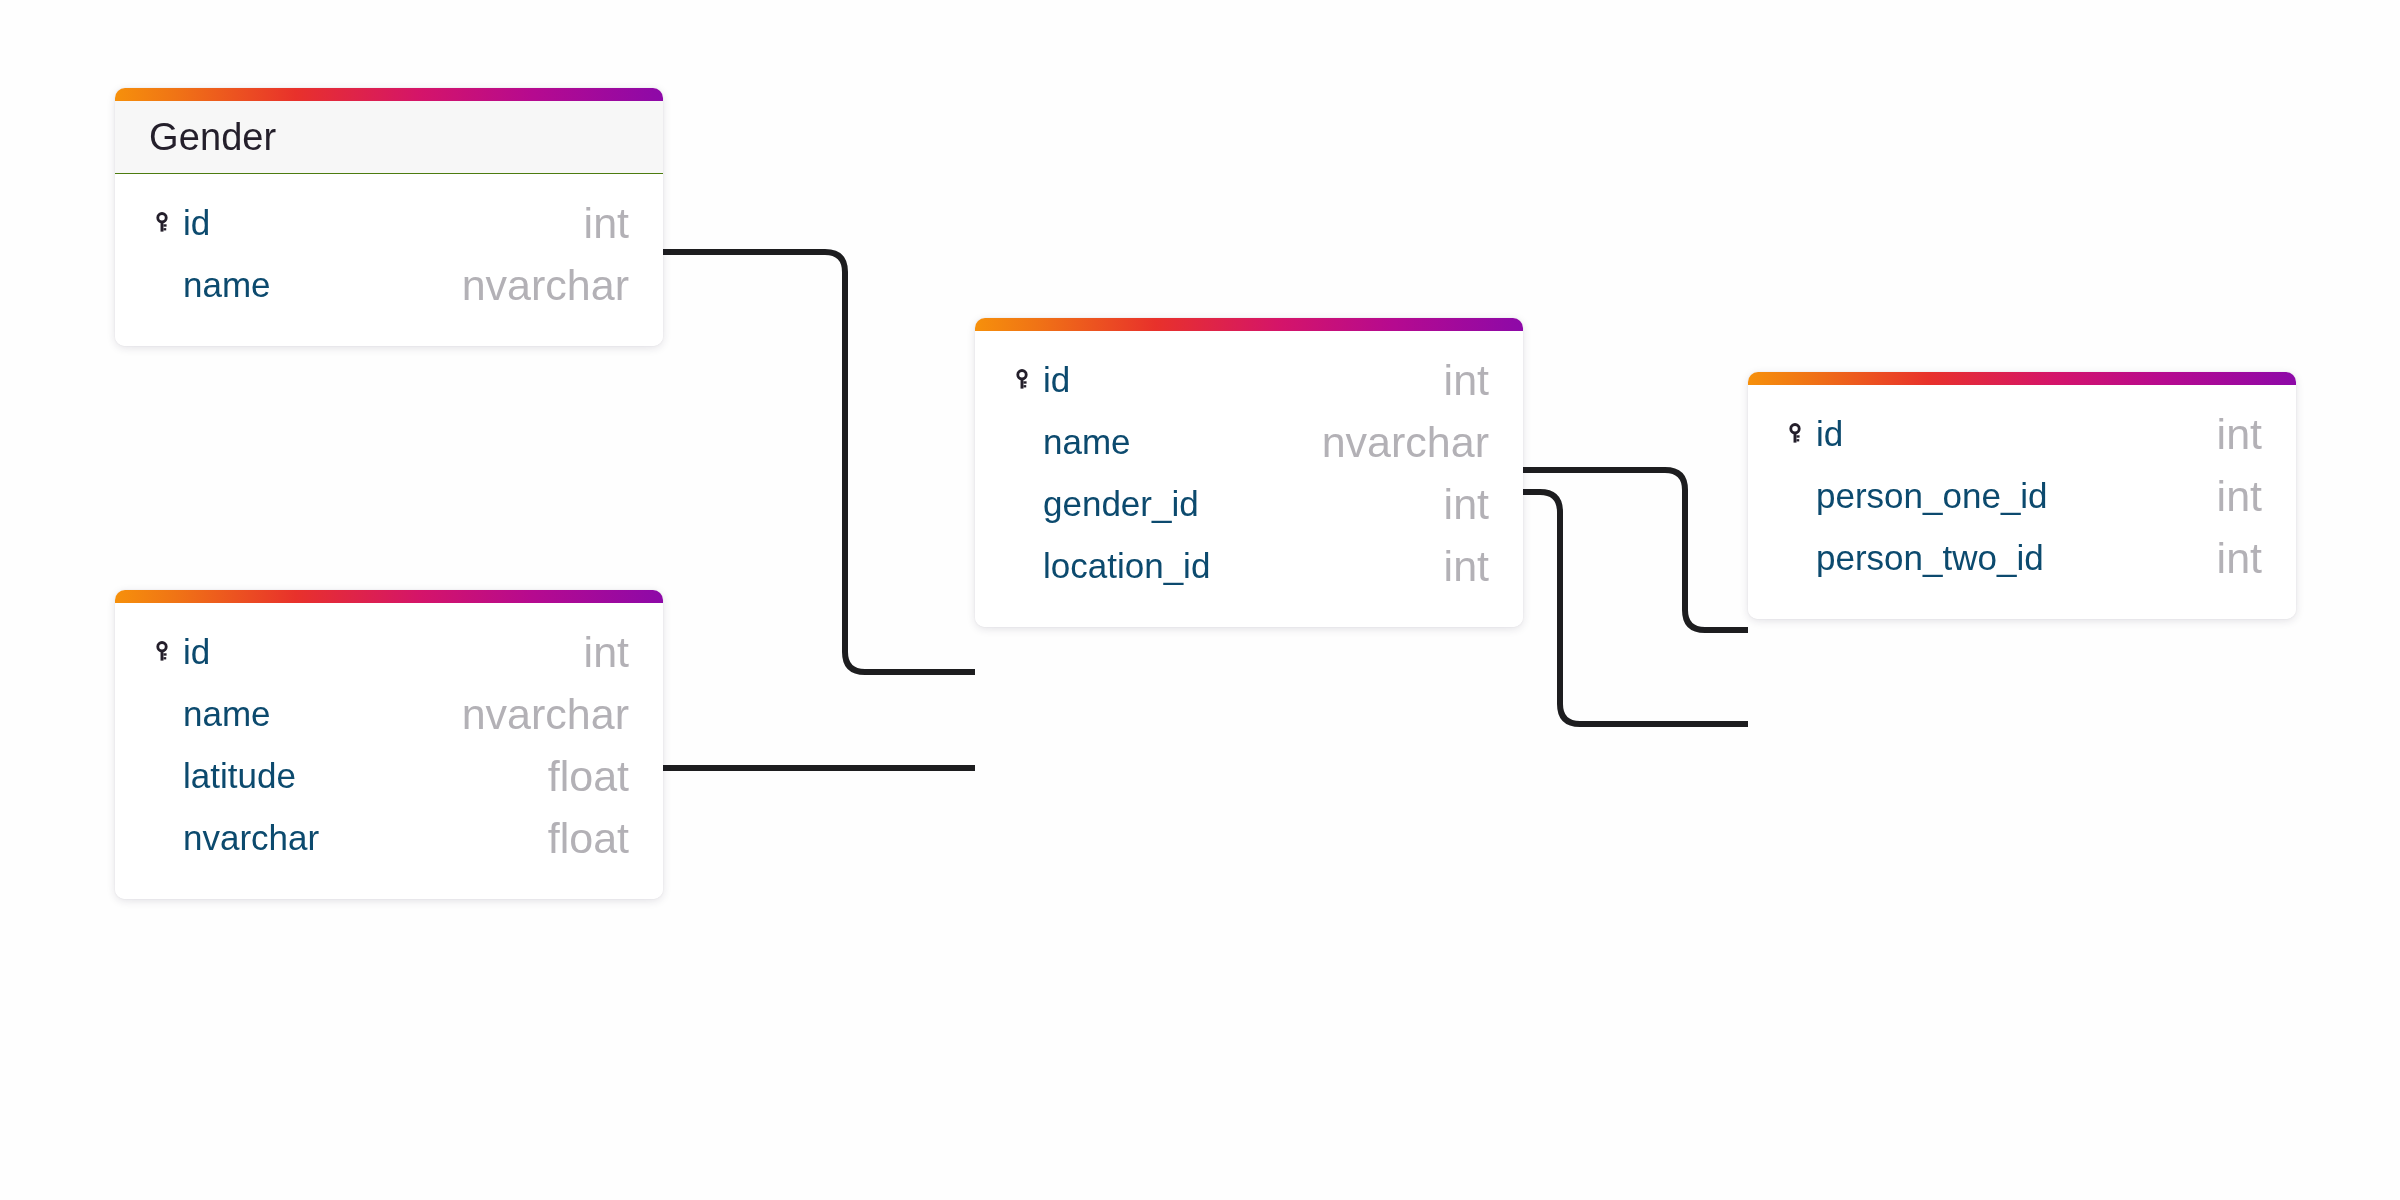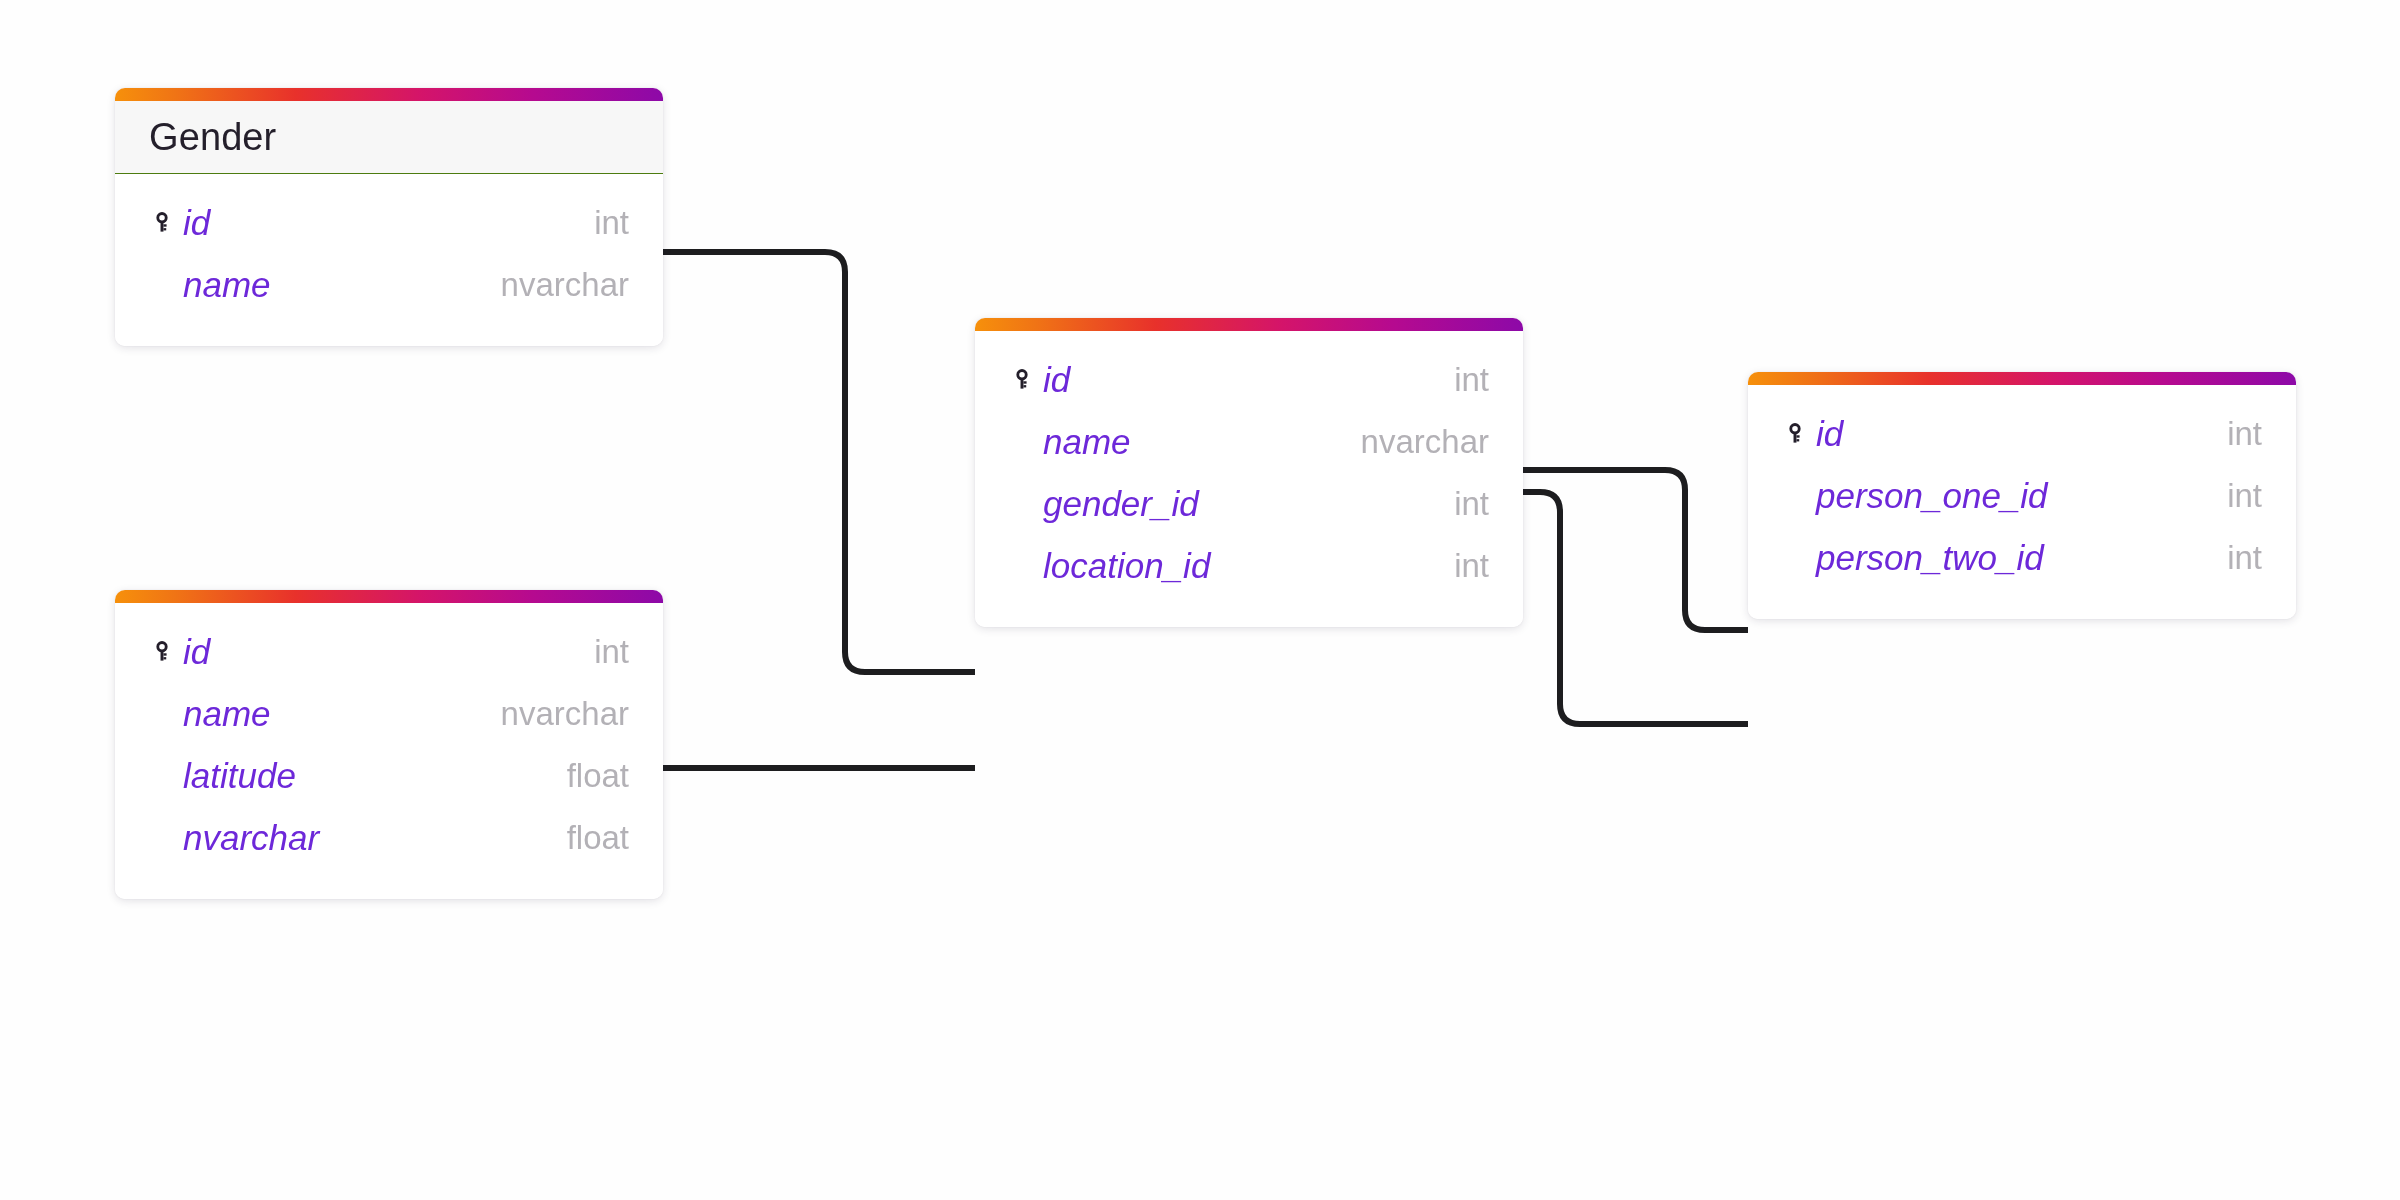--- a/index.html
+++ b/index.html
@@ -80,42 +80,41 @@
     min-width: 0;
   }
   .key-icon {
     display: inline-flex;
     align-items: center;
     justify-content: center;
     flex: 0 0 auto;
   }
   .key-icon svg { display: block; }
   .field-name {
-    color: #6d28d9;
+    color: #0c4a6e;
     font-weight: 400;
-    font-style: italic;
   }
   .field-type {
     color: #b3b1b6;
     font-weight: 400;
     text-align: right;
   }
 
   
   #entity-gender   { left: 115px; top: 88px;  width: 548px; }
   #entity-location { left: 115px; top: 590px; width: 548px; }
   #entity-person   { left: 975px; top: 318px; width: 548px; }
   #entity-friendships { left: 1748px; top: 372px; width: 548px; }
 
   .entity-header   { height: 73px; padding: 0 34px; }
   .entity-title    { font-size: 38px; }
   .entity-body     { padding: 18px 0 30px 0; }
   .field-row       { height: 62px; padding: 0 34px; }
   .field-name      { font-size: 35px; }
-  .field-type      { font-size: 33px; }
+  .field-type      { font-size: 43px; }
   .key-icon        { width: 26px; margin-right: 8px; }
   .field-row.no-key .field-left { padding-left: 34px; align-items: center; }
 </style>
 </head>
 <body>
 
 <div id="canvas">
 
   <svg id="edge-layer" viewBox="0 0 2400 1200" width="2400" height="1200" xmlns="http://www.w3.org/2000/svg">
     <g fill="none" stroke="#1d1d1f" stroke-width="6" stroke-linecap="butt" stroke-linejoin="round">

